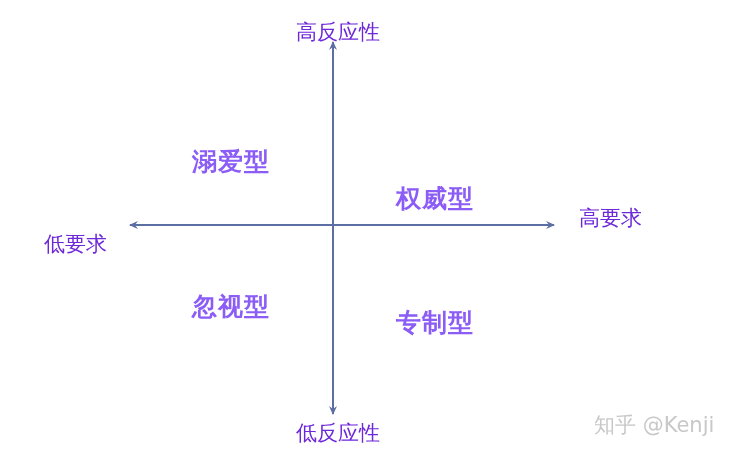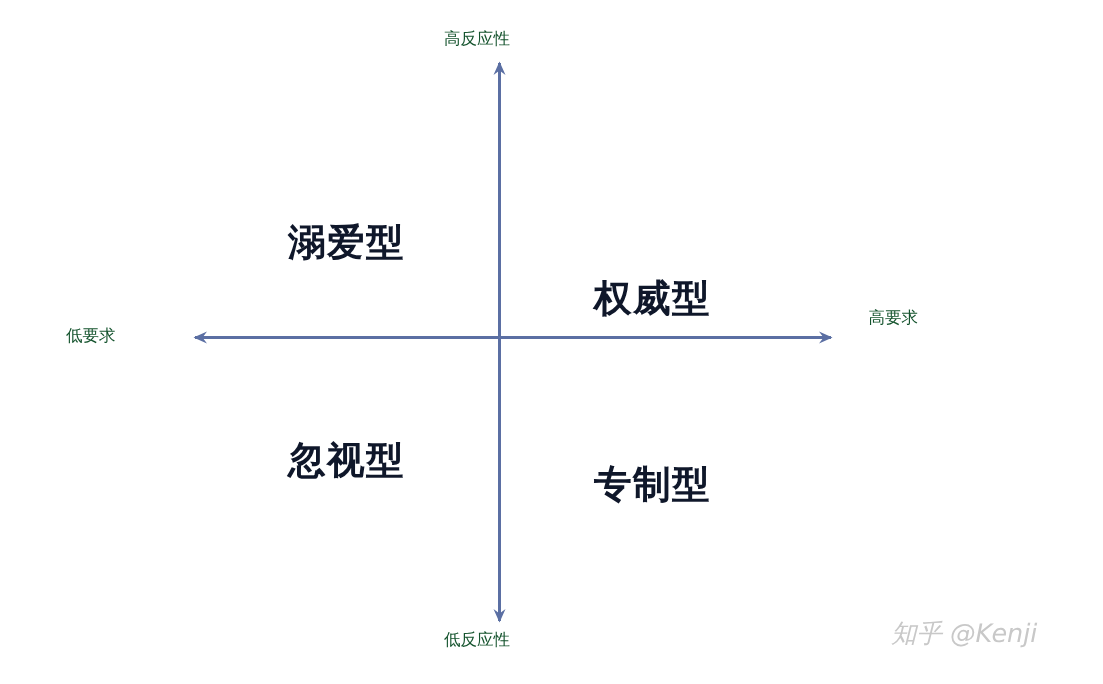--- a/index.html
+++ b/index.html
@@ -1,40 +1,40 @@
 <!DOCTYPE html>
 <html><head>
 <meta charset="utf-8">
 <style>
   html, body { margin:0; padding:0; background:#ffffff; }
   body { width:735px; height:456px; position:relative; overflow:hidden;
          font-family:"DejaVu Sans", sans-serif; color:#111; }
   svg.axes { position:absolute; left:0; top:0; }
-  .lbl { position:absolute; font-size:11px; color:#14532d; white-space:nowrap; }
-  .quad { position:absolute; font-size:25px; font-weight:bold; color:#0f172a; white-space:nowrap; letter-spacing:1px; }
-  .wm { position:absolute; font-size:17px; color:#c8c8c8; white-space:nowrap;font-style:italic; }
+  .lbl { position:absolute; font-size:21px; color:#6d28d9; white-space:nowrap; }
+  .quad { position:absolute; font-size:25px; font-weight:bold; color:#8b5cf6; white-space:nowrap; letter-spacing:1px; }
+  .wm { position:absolute; font-size:21px; color:#c8c8c8; white-space:nowrap; }
 </style>
 </head>
 <body>
 
 <svg class="axes" width="735" height="456">
   <defs>
     <marker id="ah" markerWidth="10" markerHeight="10" refX="8" refY="5" orient="auto" markerUnits="userSpaceOnUse">
       <path d="M0,1 L9,5 L0,9 L3,5 Z" fill="#5b6fa3"></path>
     </marker>
   </defs>
   <line x1="333" y1="225" x2="333" y2="42" stroke="#5b6fa3" stroke-width="2" marker-end="url(#ah)"></line>
   <line x1="333" y1="225" x2="333" y2="414" stroke="#5b6fa3" stroke-width="2" marker-end="url(#ah)"></line>
   <line x1="333" y1="225" x2="130" y2="225" stroke="#5b6fa3" stroke-width="2" marker-end="url(#ah)"></line>
   <line x1="333" y1="225" x2="554" y2="225" stroke="#5b6fa3" stroke-width="2" marker-end="url(#ah)"></line>
 </svg>
 
 <div class="lbl" style="left:296px; top:18px;">高反应性</div>
 <div class="lbl" style="left:296px; top:419px;">低反应性</div>
-<div class="lbl" style="left:44px; top:216px;font-family:Liberation Mono, monospace;">低要求</div>
+<div class="lbl" style="left:44px; top:230px;font-family:Liberation Mono, monospace;">低要求</div>
 <div class="lbl" style="left:579px; top:204px;">高要求</div>
 
 <div class="quad" style="left:192px; top:145px;">溺爱型</div>
 <div class="quad" style="left:396px; top:145px;margin-top:37px;">权威型</div>
 <div class="quad" style="left:192px; top:290px;">忽视型</div>
 <div class="quad" style="left:396px; top:306px;">专制型</div>
 
 <div class="wm" style="left:594px; top:411px;">知乎 @Kenji</div>
 
 </body></html>

